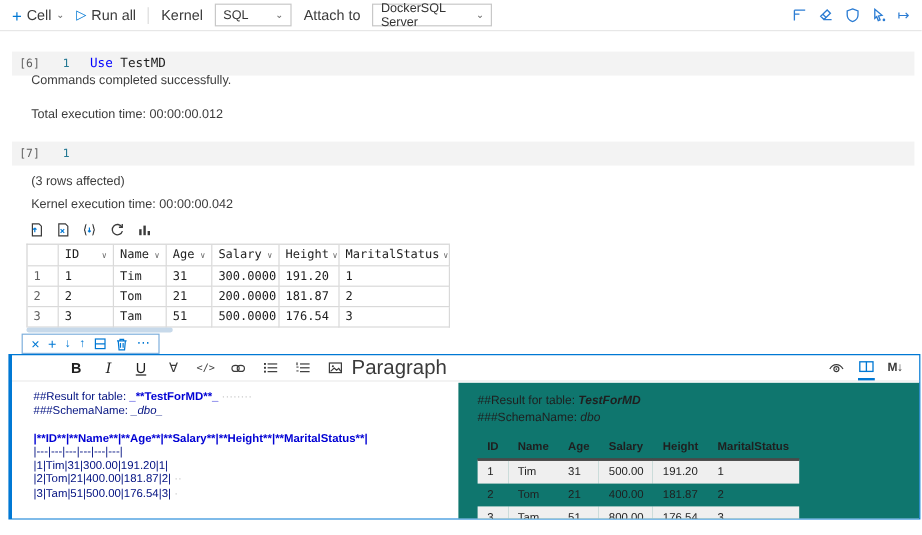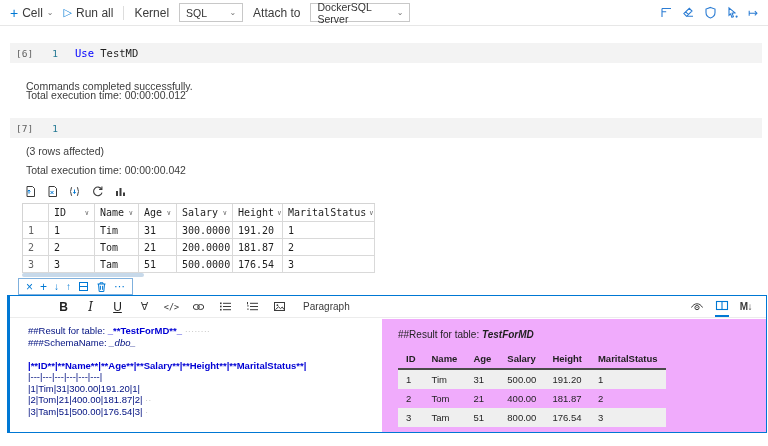--- a/index.html
+++ b/index.html
@@ -26,21 +26,21 @@
   
   .code-cell{position:absolute;left:10px;right:6px;height:20px;background:#f3f3f3;display:flex;align-items:center;
              font-family:"DejaVu Sans Mono",monospace;font-size:10.5px;cursor:text}
   #cell6{top:43px}
   #cell7{top:118px}
   .exec{color:#616161;margin-left:6px;width:28px;font-size:9.5px}
   .lineno{color:#237893;width:14px;text-align:right;margin-right:17px;font-size:9.5px}
   .seg-kw{color:#0000ff}
   .seg-id{color:#1f1f1f}
   .out{position:absolute;left:26px;font-size:10.5px;color:#3c3c3c}
-  #out6a{top:80px}#out6b{top:89px}#out7a{top:145px}#out7b{top:164px}
+  #out6a{top:61px}#out6b{top:89px}#out7a{top:145px}#out7b{top:164px}
 
   
   .grid-toolbar{position:absolute;left:24px;top:185px;display:flex;gap:10px;align-items:flex-end;color:#3b3b3b}
   .grid-toolbar .ic{cursor:pointer}
   .grid{--cols:26px 46px 44px 38px 56px 50px 92px;
         position:absolute;left:22px;top:203px;font-family:"DejaVu Sans Mono",monospace;font-size:10px;color:#1e1e1e;
         border-top:1px solid #d4d4d4;border-left:1px solid #d4d4d4;background:#fff}
   .grow{display:grid;grid-template-columns:var(--cols)}
   .gc{border-right:1px solid #d9d9d9;border-bottom:1px solid #d9d9d9;height:17px;display:flex;align-items:center;
       justify-content:space-between;padding:0 5px;overflow:hidden;white-space:nowrap}
@@ -56,34 +56,34 @@
   .md-cell{position:absolute;left:7px;top:295px;right:1px;bottom:13px;border:1px solid #0078d4;
            border-left-width:3px;background:#fff}
   .md-toolbar{height:22px;display:flex;align-items:center;border-bottom:1px solid #ececec;color:#3b3b3b;
               padding-left:40px;font-size:11.5px}
   .fmt{min-width:27px;display:flex;justify-content:center;align-items:center;cursor:pointer;height:100%}
   .fmt-b{font-weight:bold;font-size:12px;color:#1f1f1f}
   .fmt-i{font-style:italic;font-family:"DejaVu Serif",serif;font-size:12px;color:#1f1f1f}
   .fmt-u{text-decoration:underline;font-size:12px;color:#1f1f1f}
   .fmt-hl{font-size:11px;color:#3b3b3b}
   .fmt-code{font-size:8.5px;font-family:"DejaVu Sans Mono",monospace;color:#3b3b3b}
-  .para{margin-left:10px;font-size:10px;color:#3b3b3b;cursor:pointer}
+  .para{font-size:17px;color:#3b3b3b;cursor:pointer}
   .md-views{margin-left:auto;display:flex;align-items:center;gap:11px;padding-right:14px;height:100%}
   .view{display:flex;align-items:center;height:100%;cursor:pointer}
   .view.active{border-bottom:2px solid #0078d4;color:#0078d4}
   .mdown{font-size:10px;font-weight:bold;color:#3b3b3b;letter-spacing:-0.5px}
 
   .md-editor{position:absolute;top:23px;left:0;right:0;bottom:0;display:flex}
   .src{width:372px;padding:6px 0 0 18px;font-family:Liberation Sans, sans-serif;font-size:9.5px;
        line-height:11.5px;color:#001080;white-space:pre;cursor:text;overflow:hidden}
   .seg-p{color:#001080}
   .seg-b{color:#0000d4;font-weight:bold}
   .seg-i{color:#001080;font-style:italic}
   .seg-ws{color:#c9c9c9}
-  .preview{flex:1;padding:9px 0 15px 16px;font-size:10px;color:#1f1f1f;background:#f0abfc;overflow:hidden}
+  .preview{flex:1;padding:9px 0 15px 16px;font-size:10px;color:#1f1f1f;background:#0f766e;overflow:hidden}
   .pv-line{line-height:14px}
   .pv-name{font-weight:bold;font-style:italic}
   .pv-sname{font-style:italic}
   .pv-table{margin-top:9px;border-collapse:collapse;font-size:9.5px}
   .pv-table th{font-weight:bold;text-align:left;padding:2px 8px 4px 8px;border-bottom:2px solid #4a4a4a;white-space:nowrap}
   .pv-table td{padding:4px 8px;white-space:nowrap}
   .pv-table tbody tr:nth-child(odd){background:#efefef}
 </style>
 </head>
 <body>
@@ -141,21 +141,21 @@
   <span class="codeline"><span class="seg-kw">Use</span><span class="seg-id"> TestMD</span></span>
 </div>
 <div class="out" id="out6a">Commands completed successfully.</div>
 <div class="out" id="out6b">Total execution time: 00:00:00.012</div>
 
 <div class="code-cell" id="cell7">
   <span class="exec">[7]</span>
   <span class="lineno">1</span>
 </div>
 <div class="out" id="out7a">(3 rows affected)</div>
-<div class="out" id="out7b">Total execution time: 00:00:00.042</div>
+<div class="out" id="out7b">Kernel execution time: 00:00:00.042</div>
 
 <div class="grid-toolbar">
   <span class="ic">
     <svg width="12" height="13" viewBox="0 0 12 13" fill="none" stroke="#3b3b3b" stroke-width="1">
       <path d="M3 1.5 H8.5 L10.5 3.5 V11.5 H3 Z"></path>
         <path d="M5 5 V8.6 M5 5 L3.6 6.4 M5 5 L6.4 6.4" stroke="#0078d4"></path>
       </svg>
   </span>
   <span class="ic">
     <svg width="12" height="13" viewBox="0 0 12 13" fill="none" stroke="#3b3b3b" stroke-width="1">
@@ -320,20 +320,21 @@
           </svg>
       </span>
       <span class="view mdown">M↓</span>
     </div>
   </div>
 
   <div class="md-editor">
     <div class="src" id="md-src"><div class="line"><span class="seg-p">##Result for table: </span><span class="seg-b">_**TestForMD**_</span><span class="seg-ws"> ········</span></div><div class="line"><span class="seg-p">###SchemaName: </span><span class="seg-i">_dbo_</span></div><div class="line">&nbsp;</div><div class="line"><span class="seg-b">|**ID**|**Name**|**Age**|**Salary**|**Height**|**MaritalStatus**|</span></div><div class="line"><span class="seg-p">|---|---|---|---|---|---|</span></div><div class="line"><span class="seg-p">|1|Tim|31|300.00|191.20|1|</span></div><div class="line"><span class="seg-p">|2|Tom|21|400.00|181.87|2|</span><span class="seg-ws"> ··</span></div><div class="line"><span class="seg-p">|3|Tam|51|500.00|176.54|3|</span><span class="seg-ws"> ·</span></div></div>
     <div class="preview">
       <div class="pv-line"><span>##Result for table: </span><span class="pv-name">TestForMD</span></div>
+      <div class="pv-line"><span>###SchemaName: </span><span class="pv-sname">dbo</span></div>
       <table class="pv-table">
         <thead>
             <tr id="pv-head">
               <th>ID</th>
               <th>Name</th>
               <th>Age</th>
               <th>Salary</th>
               <th>Height</th>
               <th>MaritalStatus</th>
             </tr>

